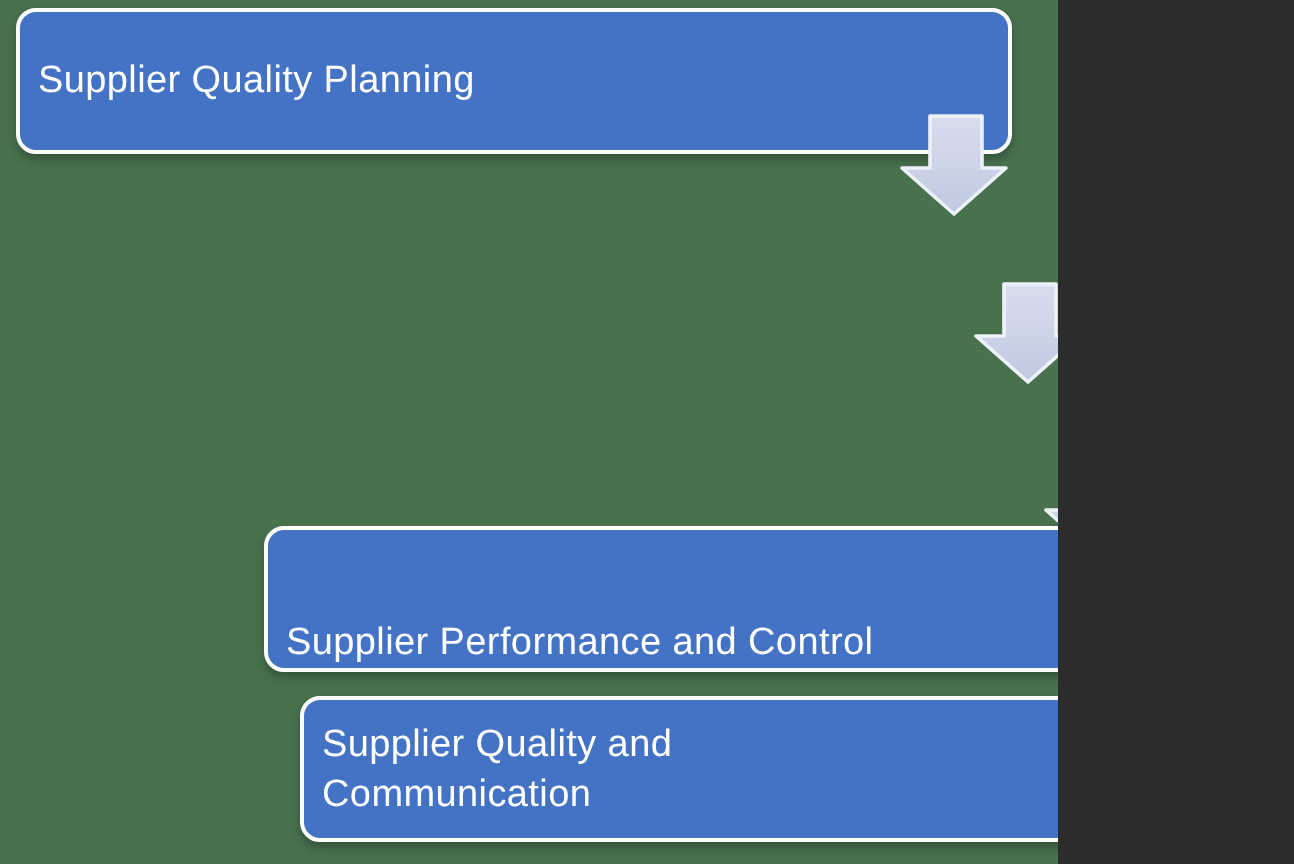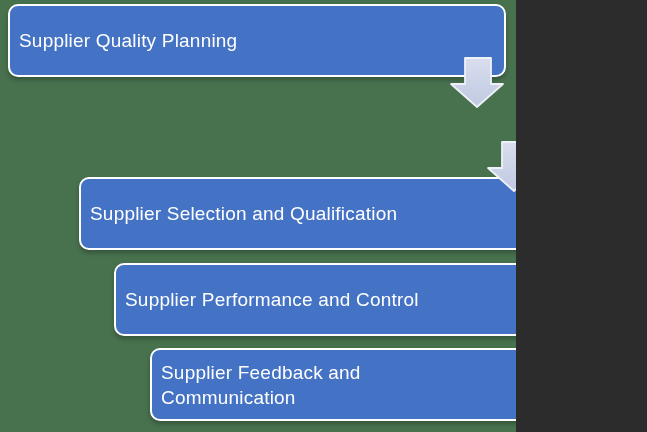--- a/index.html
+++ b/index.html
@@ -5,20 +5,21 @@
   html,body{margin:0;padding:0;}
   body{
     font-family:"Liberation Sans","DejaVu Sans",sans-serif;
     background:#2c2c2c;
   }
   .stage{
     position:relative;
     width:516px;height:432px;
     overflow:hidden;
     background:var(--background,#48714E);
+    padding-left:13px;
   }
   .step-box{
     position:absolute;
     width:485px;height:69px;
     background:var(--box-fill,#4472C4);
     border:2.5px solid var(--box-border,#FFFFFF);
     border-radius:10px;
     box-shadow:0 3px 4px rgba(20,35,25,0.35);
     display:flex;
     align-items:center;
@@ -28,21 +29,21 @@
   .step-label{
     color:var(--text,#FFFFFF);
     font-size:19px;
     line-height:25px;
     letter-spacing:0.2px;
     white-space:pre-line;
   }
   .box-1{left:8px;  top:4px;}
   .box-2{left:44px; top:87px;}
   .box-3{left:79px; top:177px;}
-  .box-4{left:114px;top:263px;}
+  .box-4{left:132px;top:263px;align-items:flex-end;}
   .box-5{left:150px;top:348px;}
   .down-arrow{
     position:absolute;
     width:56px;height:52px;
     z-index:10;
   }
   .arrow-1{left:449px;top:57px;}
   .arrow-2{left:486px;top:141px;}
   .arrow-3{left:521px;top:228px;}
   .arrow-4{left:556px;top:317px;}
@@ -75,34 +76,31 @@
 
   <svg class="down-arrow arrow-1" viewBox="0 0 56 52">
     <polygon points="16,1 42,1 42,27 54,27 28,50 2,27 16,27"></polygon>
   </svg>
 
 
   <svg class="down-arrow arrow-2" viewBox="0 0 56 52">
     <polygon points="16,1 42,1 42,27 54,27 28,50 2,27 16,27"></polygon>
   </svg>
 
-  <div class="step-box box-3">
-    <div class="step-label">Supplier Selection and Qualification</div>
-  </div>
 
   <svg class="down-arrow arrow-3" viewBox="0 0 56 52">
     <polygon points="16,1 42,1 42,27 54,27 28,50 2,27 16,27"></polygon>
   </svg>
 
   <div class="step-box box-4">
     <div class="step-label">Supplier Performance and Control</div>
   </div>
 
   <svg class="down-arrow arrow-4" viewBox="0 0 56 52">
     <polygon points="16,1 42,1 42,27 54,27 28,50 2,27 16,27"></polygon>
   </svg>
 
   <div class="step-box box-5">
-    <div class="step-label">Supplier Feedback and
+    <div class="step-label">Supplier Quality and
 Communication</div>
   </div>
 
 </div>
 
 </body></html>

